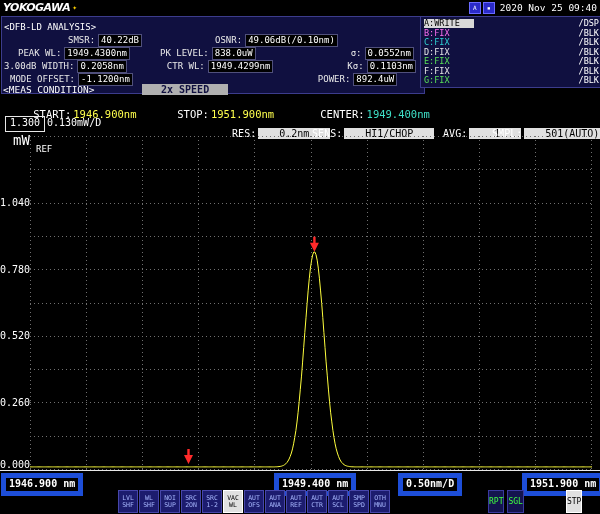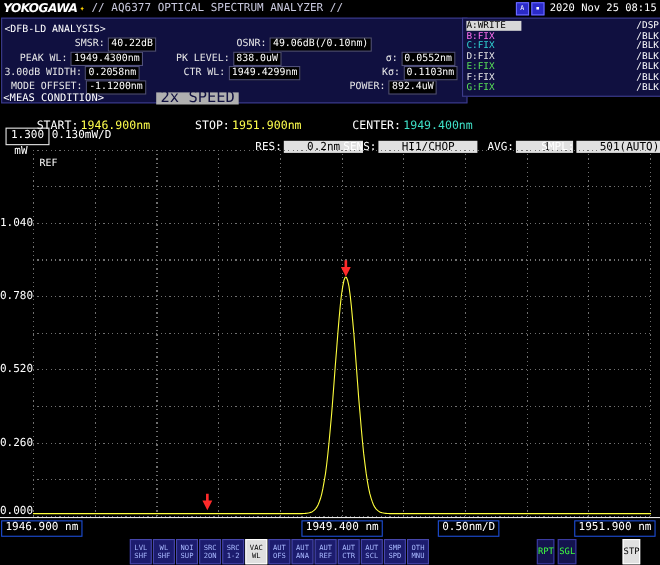--- a/index.html
+++ b/index.html
@@ -30,44 +30,44 @@
   .traces{position:absolute;left:420px;top:16px;width:179px;height:66px;background:#101040;
           border:1px solid #3c3c8c;padding:2px 3px;display:flex;flex-direction:column;
           justify-content:space-between;font-size:8.5px;}
   .trace-row{display:flex;height:8.5px;line-height:8.5px;}
   .trace-name{display:inline-block;min-width:50px;}
   .trace-name.active{background:#d8d8d8;color:#000;}
   .trace-mode{color:#fff;margin-left:auto;margin-right:4px;}
 
   
   .meas-header{position:absolute;left:3px;top:84px;font-size:9.5px;color:#fff;white-space:pre;}
-  .speed-badge{position:absolute;left:142px;top:84px;font-size:14px;background:#b0b0b0;
-               color:#101040;padding:0 4px;height:11px;line-height:11px;}
+  .speed-badge{position:absolute;left:142px;top:84px;font-size:10px;background:#b0b0b0;
+               color:#101040;padding:0 19px;height:11px;line-height:11px;font-weight:bold;}
   .sweep{position:absolute;top:96px;font-size:10.5px;color:#fff;white-space:pre;}
   .sw-label{color:#fff;}
   .sw-yellow{color:#ffff4d;margin-left:2px;}
   .sw-cyan{color:#3fe0c8;margin-left:2px;}
 
   
   .level-box{position:absolute;left:5px;top:116px;width:38px;height:14px;border:1px solid #e8e8e8;
              color:#fff;font-size:10px;line-height:12px;text-align:center;}
-  .level-unit{position:absolute;left:13px;top:132px;font-size:10px;color:#fff;}
+  .level-unit{position:absolute;left:13px;top:132px;font-size:14px;color:#fff;}
   .per-div{position:absolute;left:47px;top:117px;font-size:10px;color:#fff;}
   .setting{position:absolute;top:117px;font-size:10px;color:#fff;white-space:pre;}
   .set-value{background:#e0e0e0;color:#000;padding:0 21px;margin-left:2px;display:inline-block;}
   .set-value.num{min-width:10px;text-align:right;}
 
   
   .plot{position:absolute;left:30px;top:136px;width:562px;height:334px;}
   .plot svg{display:block;}
   .ref-label{position:absolute;left:36px;top:144px;font-size:9px;color:#fff;}
   .y-tick{position:absolute;left:0;width:27px;text-align:right;font-size:10px;color:#fff;}
   .x-line{position:absolute;left:0;top:470px;width:600px;height:1px;background:#e8e8e8;}
-  .x-label{position:absolute;top:473px;font-size:10px;color:#fff;border:1px solid #1d4ed8;
-           background:#000;padding:0 3px;height:13px;line-height:12px;white-space:pre;}
+  .x-label{position:absolute;top:473px;font-size:10px;color:#fff;border:5px solid #1d4ed8;
+           background:#000;padding:0 3px;height:13px;line-height:12px;white-space:pre;font-weight:bold;}
 
   
   .softbar{position:absolute;left:0;top:489px;width:581px;height:25px;display:flex;align-items:center;}
   .skeys{display:flex;margin-left:118px;}
   .skey{width:18px;height:21px;margin-right:1px;background:#1c1c6e;border:1px solid #4646aa;
         color:#a8b8ff;font-size:6.5px;line-height:7px;display:flex;flex-direction:column;
         align-items:center;justify-content:center;cursor:pointer;}
   .skey.active{background:#e0e0e0;border-color:#fff;color:#000;}
   .ckey{width:24px;height:21px;display:flex;align-items:center;justify-content:center;font-size:8px;
         background:#14144e;border:1px solid #3a3aa0;color:#3fff3f;cursor:pointer;}
@@ -76,26 +76,25 @@
   .ckey.stp{margin-left:42px;width:22px;background:#e0e0e0;border-color:#fff;color:#000;}
 </style>
 </head>
 <body>
 
 <div class="screen">
 
   <div class="titlebar">
     <span class="brand">YOKOGAWA</span>
     <span class="brand-mark">✦</span>
-    <span class="main-title">// AQ6377 OPTICAL SPECTRUM ANALYZER //</span>
     <span class="indicators">
       <span class="ind">A</span>
       <span class="ind">▪</span>
     </span>
-    <span class="datetime">2020 Nov 25 08:15</span>
+    <span class="datetime">2020 Nov 25 09:40</span>
   </div>
 
   <div class="analysis">
     <div class="an-header">&lt;DFB-LD ANALYSIS&gt;</div>
     <div class="an-row">
       <span class="an-label" style="margin-left:64px">SMSR:</span>
       <span class="an-value">40.22dB</span>
       <span class="an-label" style="margin-left:73px">OSNR:</span>
       <span class="an-value">49.06dB(/0.10nm)</span>
     </div>

